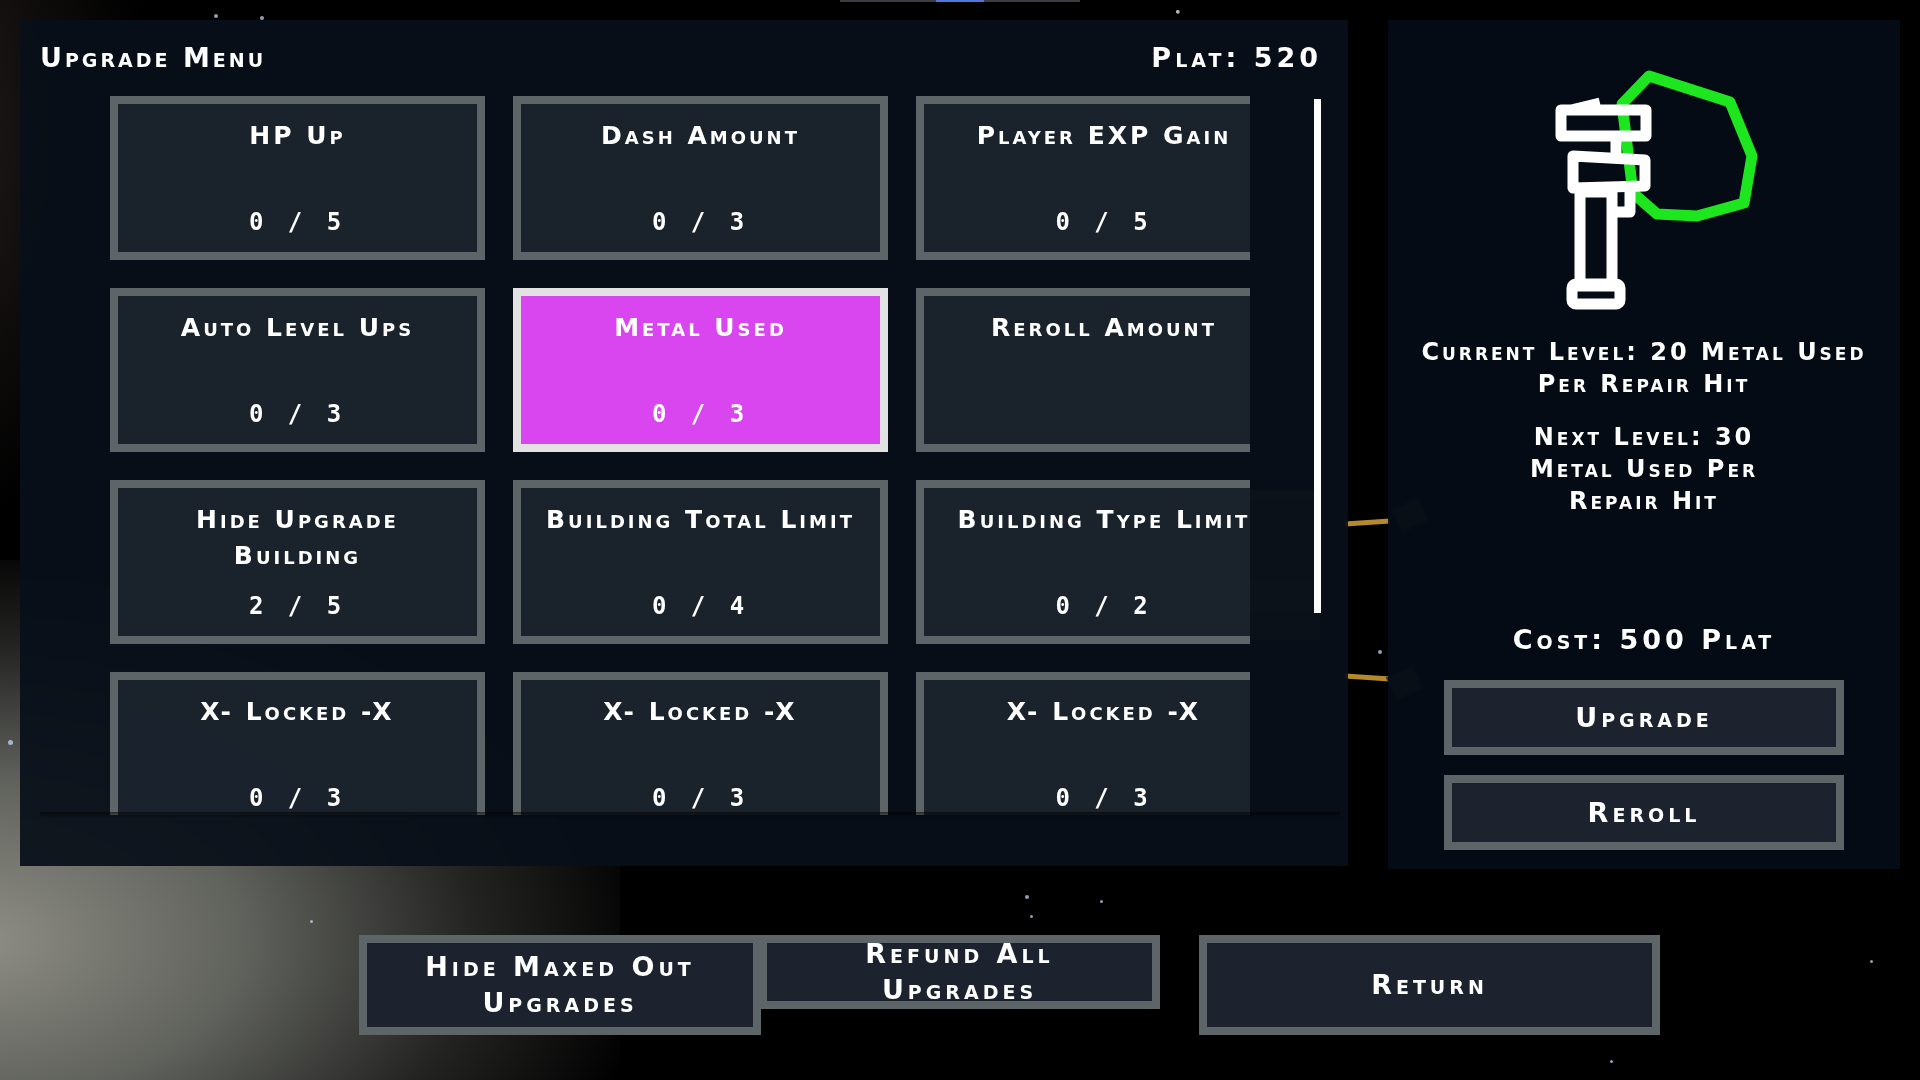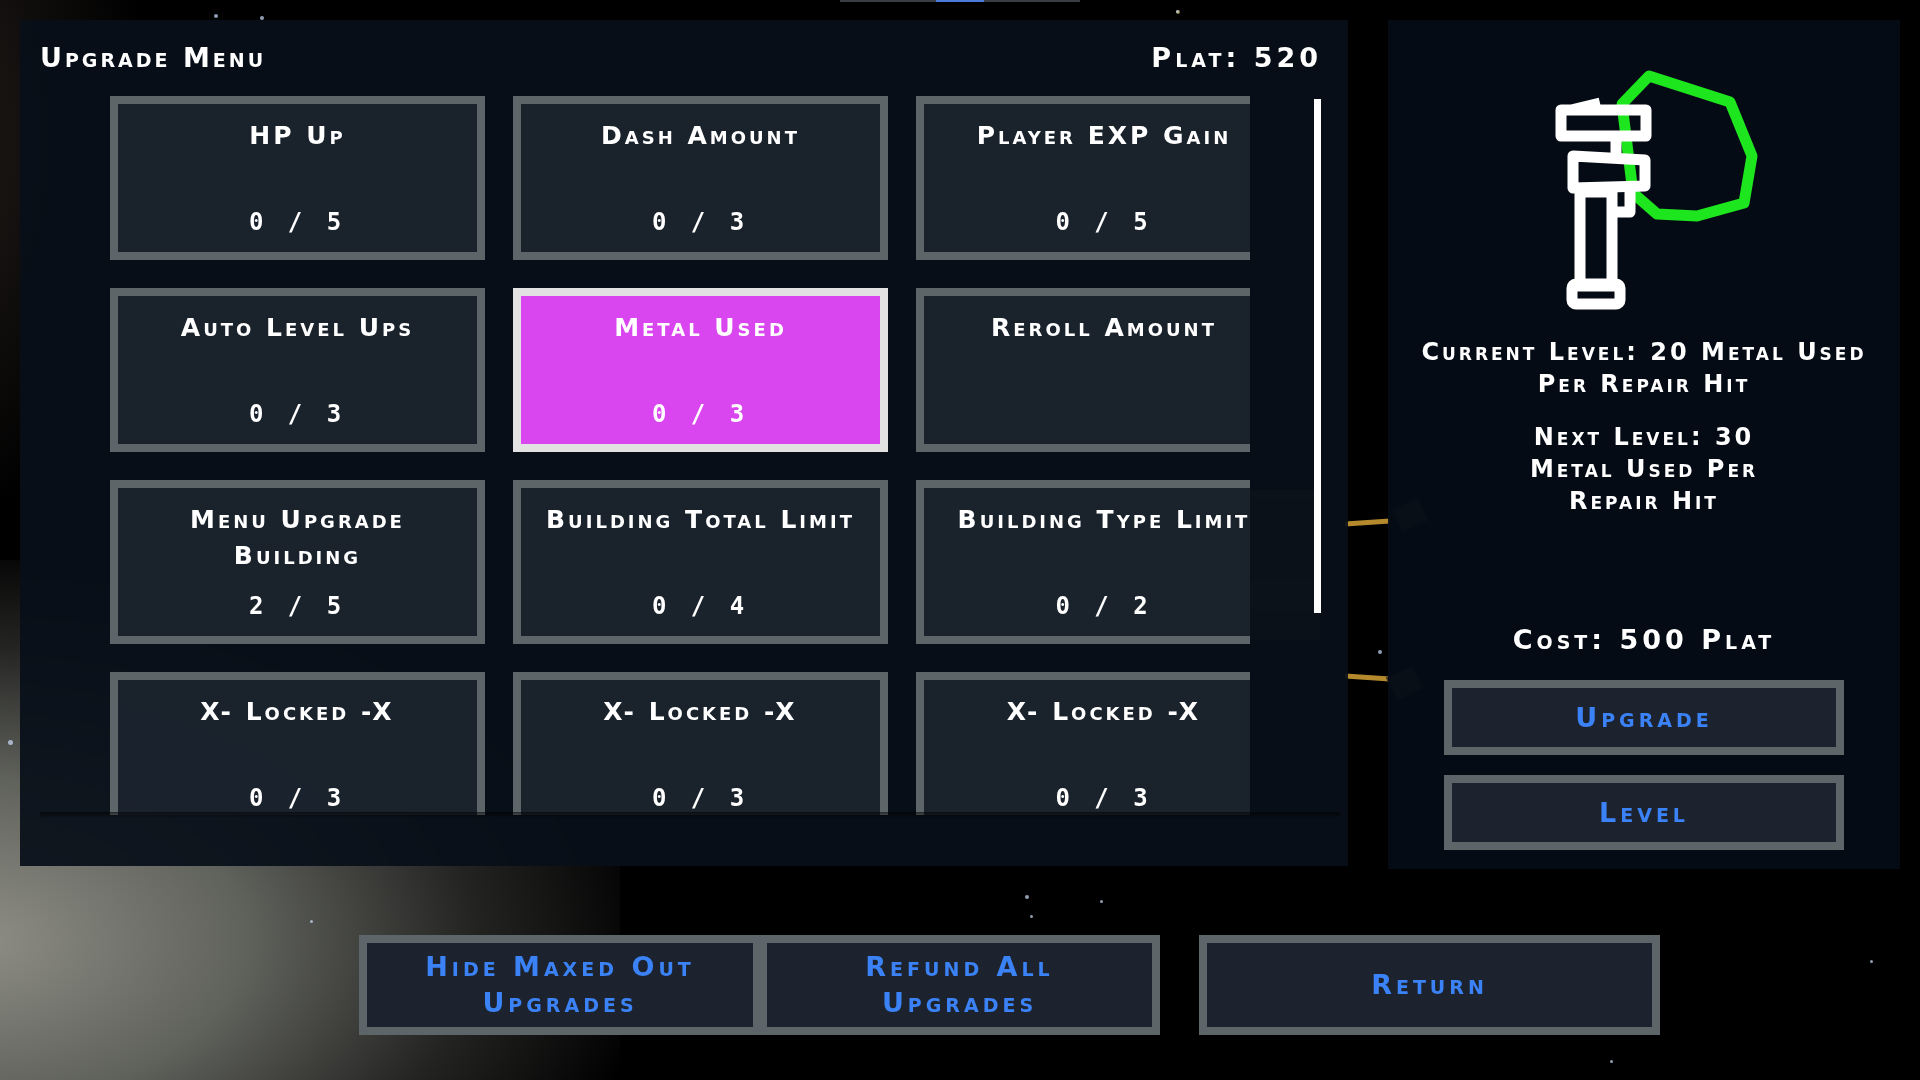--- a/index.html
+++ b/index.html
@@ -81,26 +81,26 @@
   .desc.current { top:336px; }
   .desc.next { top:421px; }
   .cost {
     position:absolute; left:1388px; width:512px; top:624px; text-align:center;
     font-size:27px; font-weight:bold; font-variant:small-caps; letter-spacing:4px;
   }
   .btn {
     position:absolute; box-sizing:border-box; border:8px solid #5e6569; background:#1c232e;
     display:flex; align-items:center; justify-content:center; text-align:center;
     font-size:27px; font-weight:bold; font-variant:small-caps; letter-spacing:4px; line-height:36px;
-    cursor:pointer; color:#3b82f6;
+    cursor:pointer; color:#ffffff;
   }
   .btn-upgrade { left:1444px; top:680px; width:400px; height:75px; }
   .btn-refund { left:1444px; top:775px; width:400px; height:75px; }
   .btn-hide { left:319px; top:935px; width:402px; height:100px;margin-left:40px; }
-  .btn-refund-all { left:759px; top:935px; width:401px; height:100px; }
+  .btn-refund-all { left:759px; top:935px; width:401px; height:74px; }
   .btn-return { left:1199px; top:935px; width:461px; height:100px; }
 </style>
 </head>
 <body>
 
 <div class="bg">
   <div class="nebula"></div>
   <div class="nebula2"></div>
   <div class="topbar"></div>
   <div class="topbar-seg"></div>
@@ -150,21 +150,21 @@
         <div class="tile-level">0 / 3</div>
       </div>
       <div class="tile selected">
         <div class="tile-name">Metal Used</div>
         <div class="tile-level">0 / 3</div>
       </div>
       <div class="tile">
         <div class="tile-name">Reroll Amount</div>
       </div>
       <div class="tile">
-        <div class="tile-name" style="padding: 0px 24px;">Menu Upgrade Building</div>
+        <div class="tile-name" style="padding: 0px 24px;">Hide Upgrade Building</div>
         <div class="tile-level">2 / 5</div>
       </div>
       <div class="tile">
         <div class="tile-name" style="padding: 0px 24px;">Building Total Limit</div>
         <div class="tile-level">0 / 4</div>
       </div>
       <div class="tile">
         <div class="tile-name" style="padding: 0px 24px;">Building Type Limit</div>
         <div class="tile-level">0 / 2</div>
       </div>
@@ -208,21 +208,21 @@
     <rect x="1572" y="284" width="48" height="20" rx="4" fill="none" stroke="#fff" stroke-width="11"></rect>
   </svg>
 </div>
 <div class="desc current" style="padding:0 20px;box-sizing:border-box;">Current Level: 20 Metal Used Per Repair Hit</div>
 <div class="desc next" style="padding:0 110px;box-sizing:border-box;">Next Level: 30 Metal Used Per Repair Hit</div>
 <div class="cost">Cost: 500 Plat</div>
 <div class="btn btn-upgrade">
   <span>Upgrade</span>
 </div>
 <div class="btn btn-refund">
-  <span>Level</span>
+  <span>Reroll</span>
 </div>
 
 <div class="btn btn-hide">
   <span style="padding:0 30px;">Hide Maxed Out Upgrades</span>
 </div>
 <div class="btn btn-refund-all">
   <span style="padding:0 60px;">Refund All Upgrades</span>
 </div>
 <div class="btn btn-return">
   <span>Return</span>

